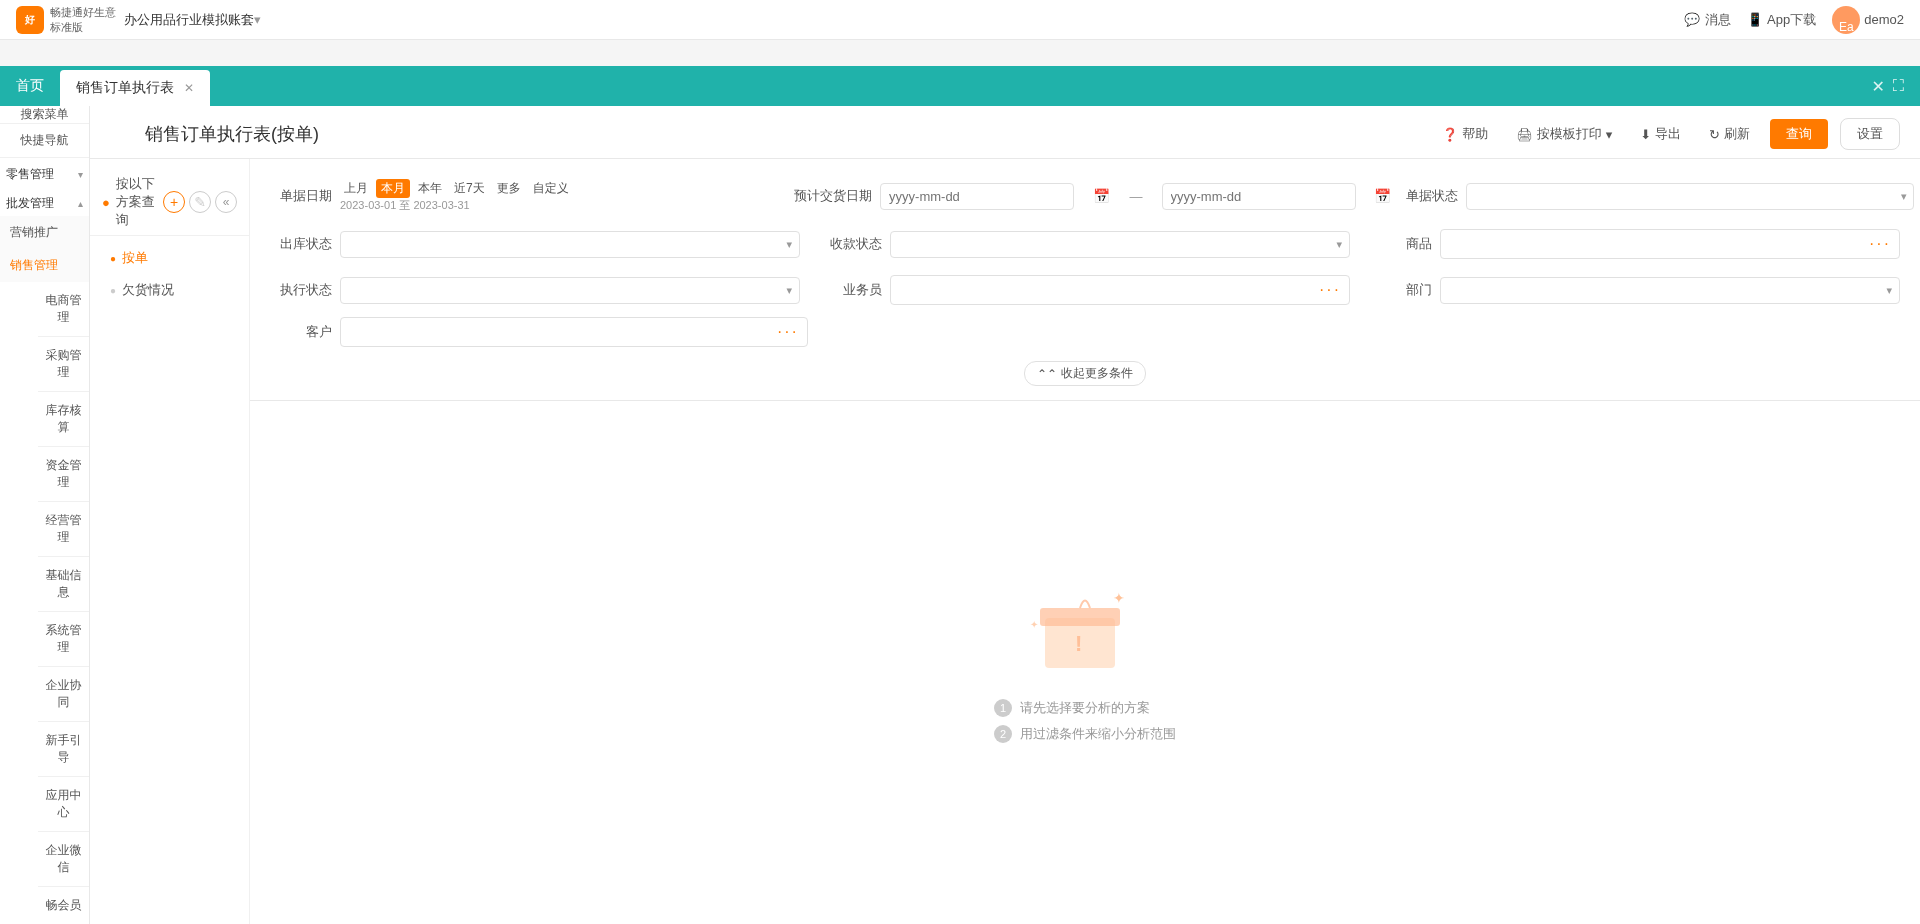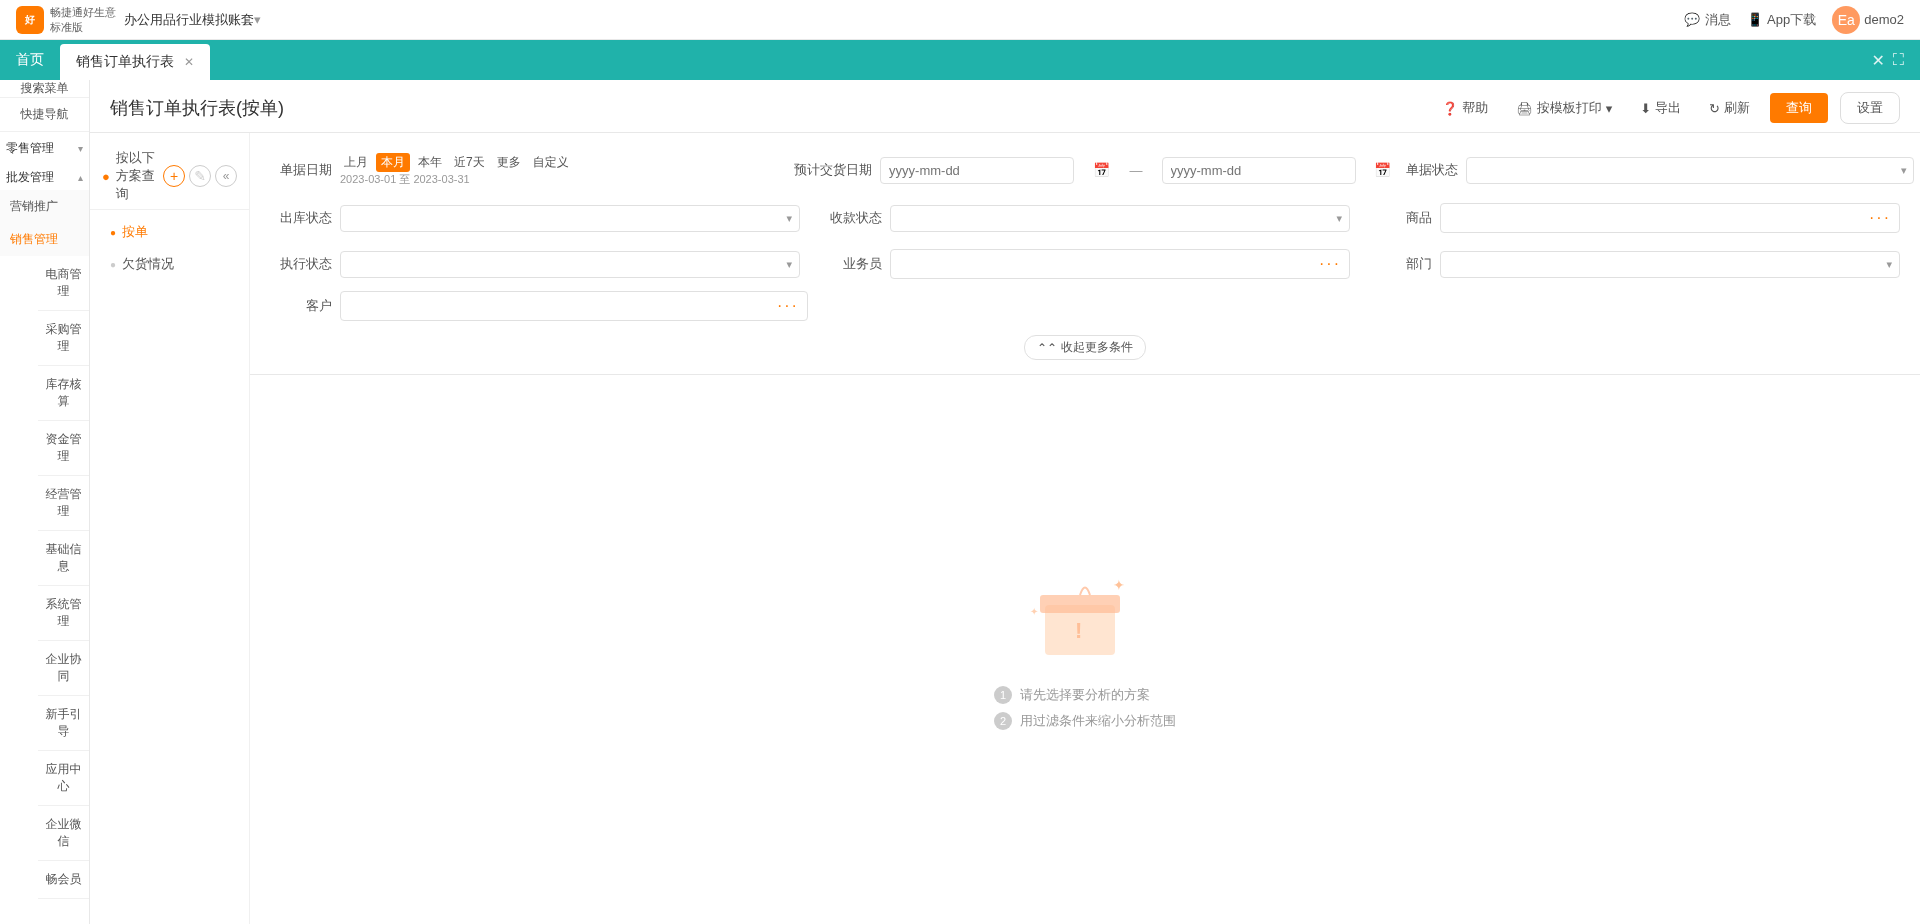--- a/index.html
+++ b/index.html
@@ -8,24 +8,24 @@
     
     .topbar { height: 40px; background: #fff; border-bottom: 1px solid #e8e8e8; display: flex; align-items: center; padding: 0 16px; justify-content: space-between; flex-shrink: 0; }
     .topbar-left { display: flex; align-items: center; gap: 8px; }
     .logo-area { display: flex; align-items: center; gap: 6px; }
     .logo-icon { width: 28px; height: 28px; background: #ff7a00; border-radius: 6px; display: flex; align-items: center; justify-content: center; color: white; font-size: 10px; font-weight: bold; }
     .logo-text { font-size: 11px; color: #666; line-height: 1.3; }
     .breadcrumb-path { font-size: 13px; color: #333; display: flex; align-items: center; }
     .breadcrumb-path .arrow { color: #999; }
     .topbar-right { display: flex; align-items: center; gap: 16px; }
     .topbar-btn { display: flex; align-items: center; gap: 4px; color: #555; font-size: 13px; cursor: pointer; }
-    .user-avatar { width: 28px; height: 28px; border-radius: 50%; background: #ff9a60; display: flex; align-items: center; justify-content: center; color: white; font-size: 14px; }
-
-    
-    .tabbar { height: 40px; background: #20b2aa; display: flex; align-items: center; padding: 0; flex-shrink: 0; gap: 0; }
+    .user-avatar { width: 28px; height: 28px; border-radius: 50%; background: #ff9a60; display: flex; align-items: flex-end; justify-content: center; color: white; font-size: 12px; }
+
+    
+    .tabbar { height: 40px; background: #20b2aa; display: flex; align-items: center; padding: 0; flex-shrink: 0; gap: 0; margin-top: 26px; }
     .tab { height: 40px; display: flex; align-items: center; padding: 0 16px; cursor: pointer; color: rgba(255,255,255,0.85); font-size: 14px; gap: 6px; }
     .tab.home { color: white; }
     .tab.active { background: white; color: #333; border-radius: 4px 4px 0 0; margin-top: 4px; height: 36px; }
     .tab .close-x { font-size: 12px; color: #999; margin-left: 4px; cursor: pointer; }
     .tabbar-actions { margin-left: auto; display: flex; align-items: center; gap: 8px; padding-right: 16px; }
     .tabbar-action-btn { color: rgba(255,255,255,0.85); cursor: pointer; font-size: 16px; }
 
     
     .main-layout { display: flex; flex: 1; overflow: hidden; }
 
@@ -38,21 +38,21 @@
     .sidebar-sub-item { padding: 8px 10px; font-size: 12px; color: #555; cursor: pointer; display: flex; align-items: center; gap: 6px; }
     .sidebar-sub-item.active { color: #ff7a00; }
     .sidebar-search { padding: 0; font-size: 12px; color: #555; cursor: pointer; text-align: center; border-bottom: 1px solid #f0f0f0; }
     .sidebar-nav { padding: 8px; font-size: 12px; color: #555; cursor: pointer; text-align: center; border-bottom: 1px solid #f0f0f0; }
 
     
     .content { flex: 1; overflow-y: auto; overflow-x: hidden; display: flex; flex-direction: column; }
 
     
     .page-header { background: white; padding: 12px 20px 8px; border-bottom: 1px solid #e8e8e8; display: flex; align-items: center; justify-content: space-between; flex-shrink: 0; }
-    .page-title { font-size: 18px; font-weight: 500; color: #333; }
+    .page-title { font-size: 18px; font-weight: 500; color: #333; margin-left: 35px; }
     .page-header-actions { display: flex; align-items: center; gap: 12px; }
     .header-btn { display: flex; align-items: center; gap: 4px; font-size: 13px; color: #555; cursor: pointer; padding: 4px 8px; }
     .header-btn-primary { background: #ff7a00; color: white; border: none; border-radius: 4px; padding: 6px 16px; font-size: 13px; cursor: pointer; }
     .header-btn-setting { background: white; border: 1px solid #ddd; border-radius: 8px; padding: 6px 16px; font-size: 13px; cursor: pointer; color: #555; }
 
     
     .filter-panel { background: white; padding: 12px 20px 8px; border-bottom: 1px solid #e8e8e8; flex-shrink: 0; }
     .scheme-action-btn { width: 22px; height: 22px; border-radius: 50%; border: 1px solid #ff7a00; color: #ff7a00; display: flex; align-items: center; justify-content: center; font-size: 14px; cursor: pointer; }
     .scheme-action-btn.gray { border-color: #ccc; color: #ccc; }
     .scheme-collapse-btn { width: 22px; height: 22px; border-radius: 50%; border: 1px solid #ccc; color: #999; display: flex; align-items: center; justify-content: center; font-size: 12px; cursor: pointer; }

